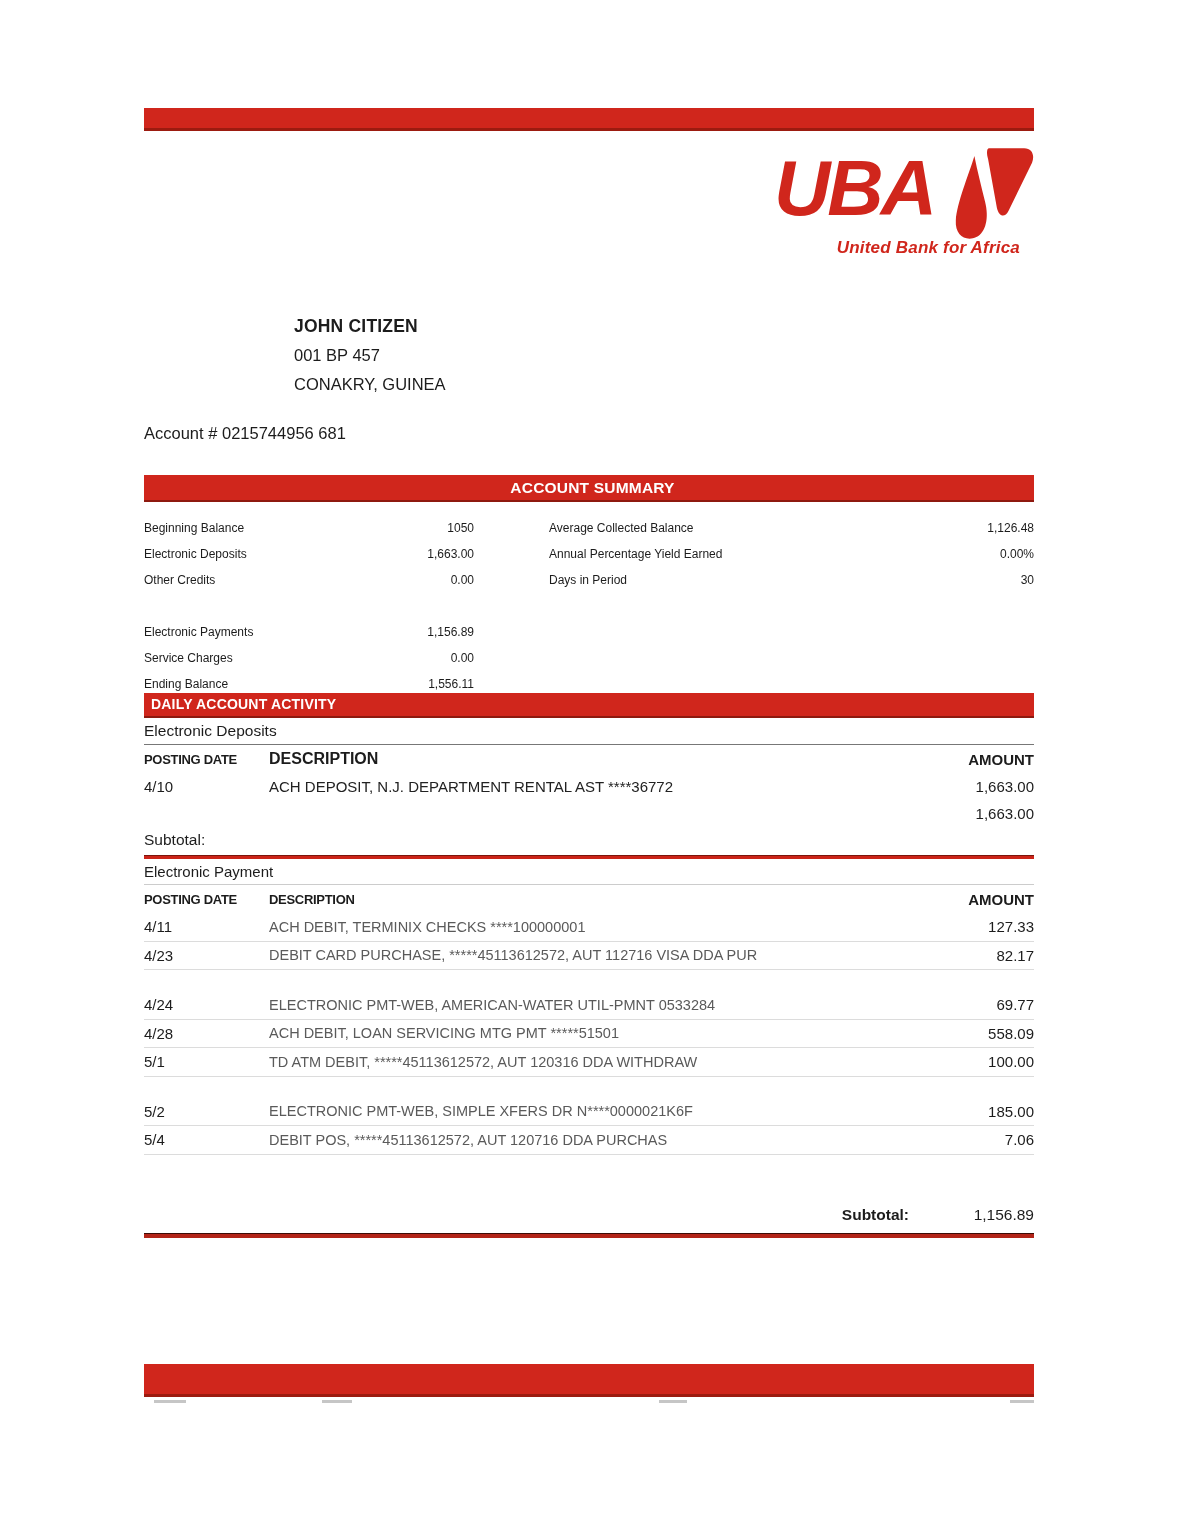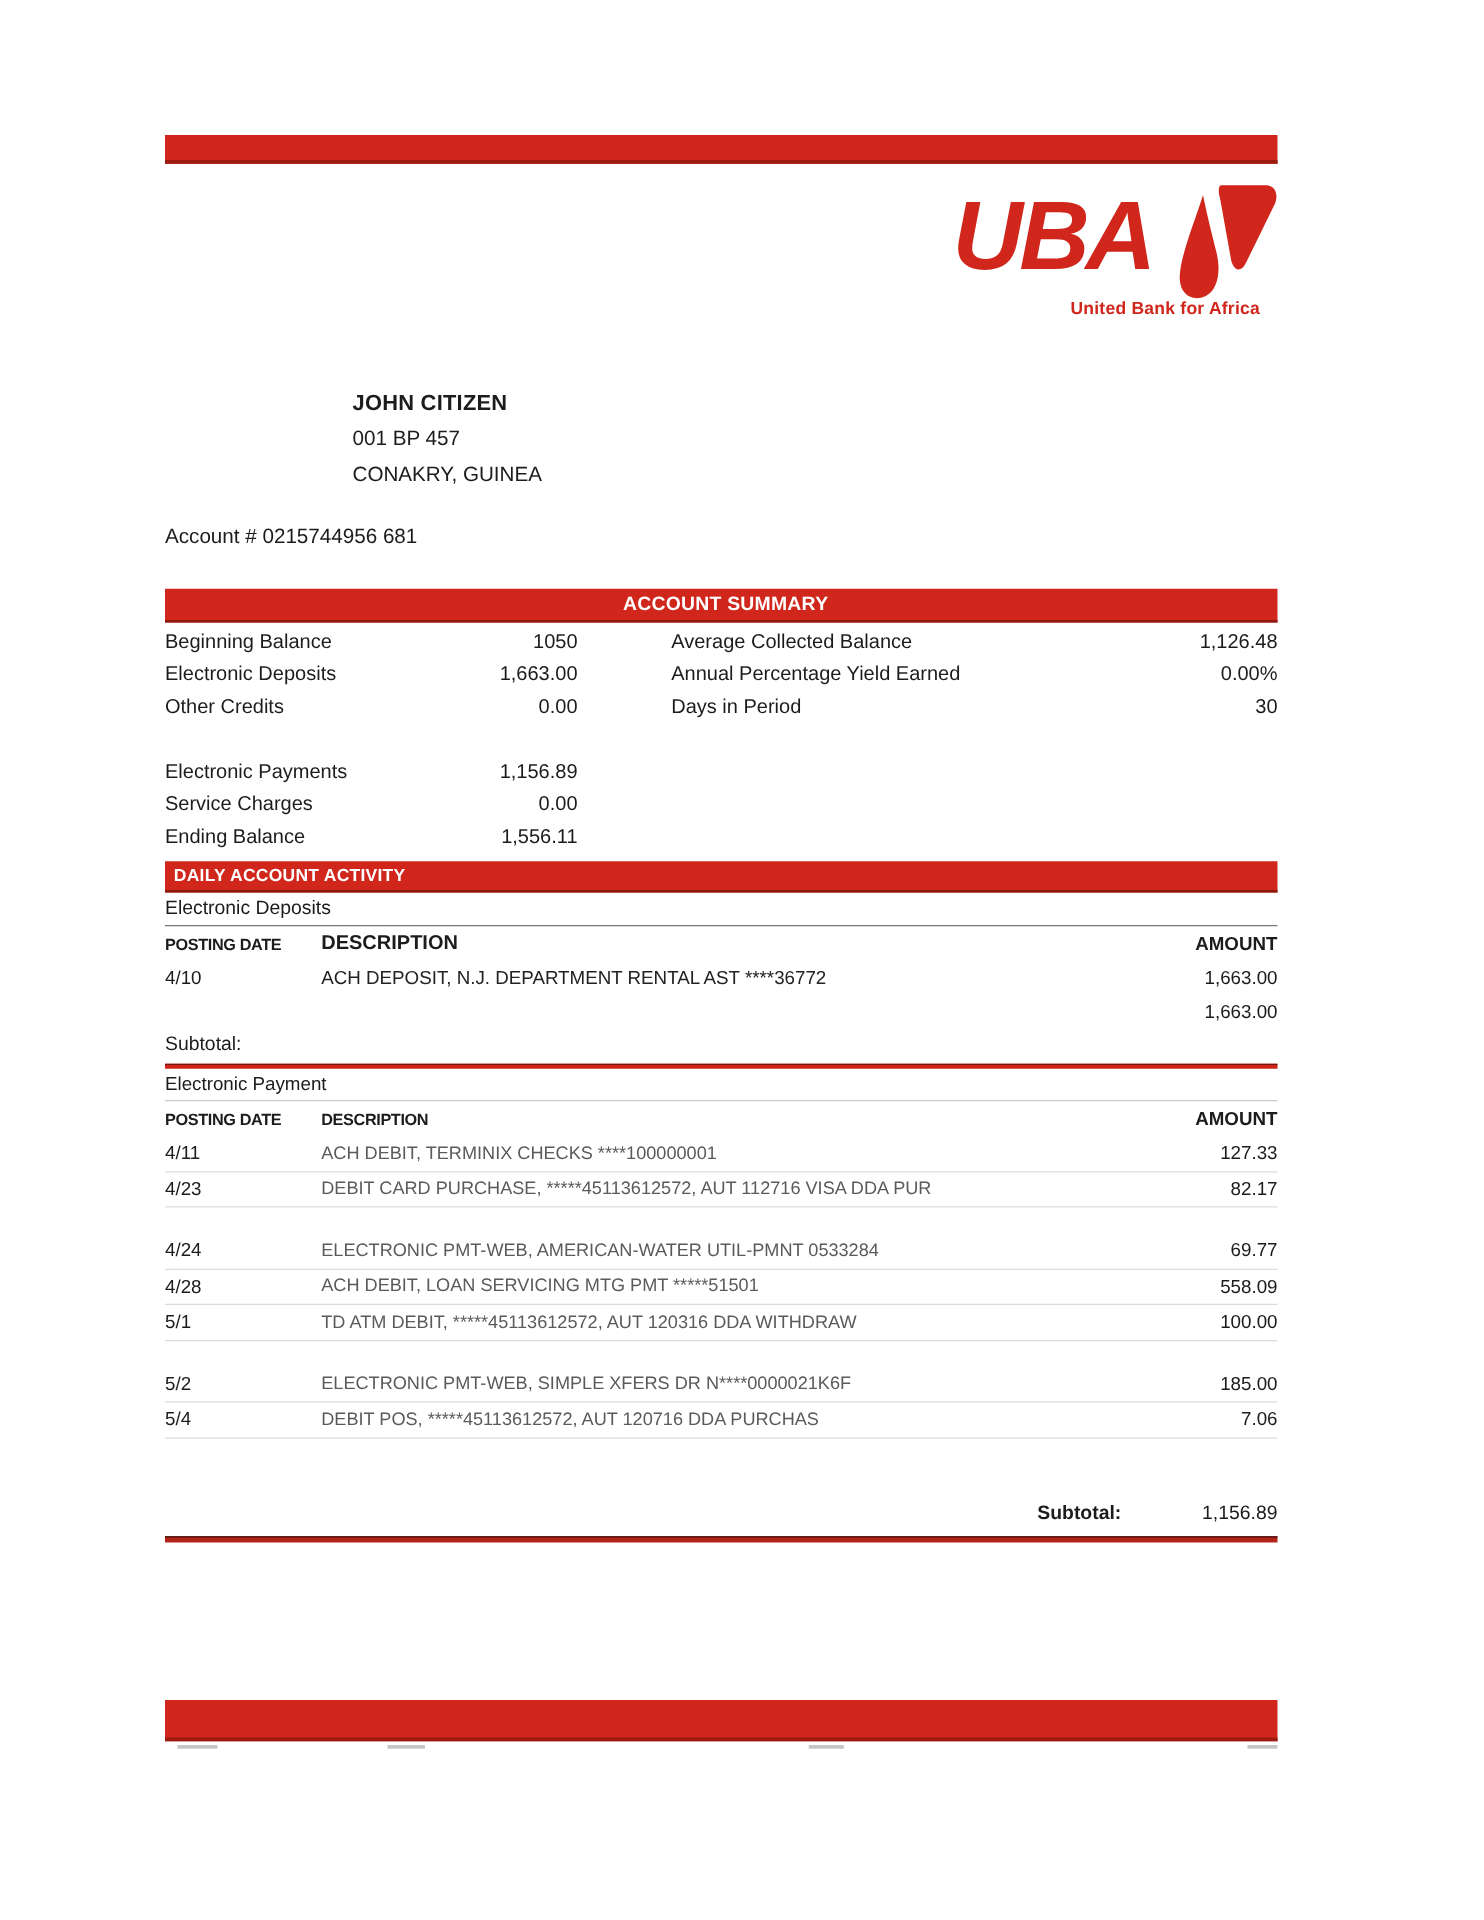--- a/index.html
+++ b/index.html
@@ -6,58 +6,58 @@
     --red:#d0261c;
     --red-dark:#8e190f;
     --ink:#1c1c1c;
   }
   html,body{margin:0;padding:0;}
   body{
     width:1187px;height:1536px;position:relative;overflow:hidden;
     background:#ffffff;color:var(--ink);
     font-family:"Liberation Sans", sans-serif;
   }
-  .sheet{position:absolute;left:132px;top:0;width:890px;}
+  .sheet{position:absolute;left:144px;top:0;width:890px;}
 
   
   .top-bar{margin-top:108px;height:20px;background:var(--red);border-bottom:3px solid #9c1b10;}
   .bottom-bar{margin-top:126px;height:30px;background:var(--red);border-bottom:3px solid #9c1b10;}
   .footer-marks{position:relative;height:8px;margin-top:3px;}
   .footer-marks .mark{position:absolute;top:0;height:3px;background:#c6c6c6;}
   .mark.m1{left:10px;width:32px;}
   .mark.m2{left:178px;width:30px;}
   .mark.m3{left:515px;width:28px;}
   .mark.m4{left:866px;width:24px;}
 
   
   .logo-block{margin-top:15px;display:flex;flex-direction:column;align-items:flex-end;}
   .logo-row{display:flex;align-items:flex-start;}
   .logo-text{font-size:78px;line-height:84px;font-weight:bold;font-style:italic;color:var(--red);letter-spacing:-3px;}
   .logo-emblem{width:86px;height:102px;margin-left:14px;}
-  .logo-tagline{font-size:14px;font-weight:bold;color:var(--red);margin-top:-10px;padding-right:14px;letter-spacing:.2px;}
+  .logo-tagline{font-size:17px;font-weight:bold;color:var(--red);margin-top:-10px;padding-right:14px;letter-spacing:.2px;font-style:italic;}
 
   
   .contact-row{display:flex;margin-top:54px;justify-content:center;}
   .contact-left{width:590px;}
   .contact-right{flex:1;}
   .line{height:29px;display:flex;align-items:center;font-size:16.5px;}
   .line.name{font-weight:bold;font-size:17.5px;letter-spacing:.2px;}
   .account-line{margin-top:23px;height:22px;font-size:16.5px;display:flex;align-items:center;}
 
   
   .section-bar{height:25px;background:var(--red);border-bottom:2px solid var(--red-dark);
     color:#fff;font-weight:bold;font-size:15.5px;line-height:25px;padding-left:7px;letter-spacing:.2px;}
   .summary-bar{margin-top:31px;text-align:center;}
   .activity-bar{height:23px;line-height:23px;font-size:14px;margin-top:2px;}
 
   
   .summary-body{display:flex;padding-top:7px;}
   .sum-col-left{width:330px;}
   .sum-col-right{width:485px;margin-left:75px;}
-  .sum-row{display:flex;justify-content:space-between;align-items:flex-start;height:26px;font-size:16px;}
+  .sum-row{display:flex;justify-content:space-between;align-items:flex-end;height:26px;font-size:12px;}
   .sum-row.blank-row{height:26px;}
   .sum-row .sum-value{text-align:right;}
 
   
   .dep-heading{height:26px;line-height:26px;font-size:15.5px;border-bottom:1px solid #777;}
   .pay-heading{height:25px;line-height:25px;font-size:15px;border-bottom:1px solid #ccc;}
   .thead{display:flex;align-items:center;height:28px;}
   .col-date{width:125px;}
   .col-desc{flex:1;}
   .col-amt{width:140px;text-align:right;}

